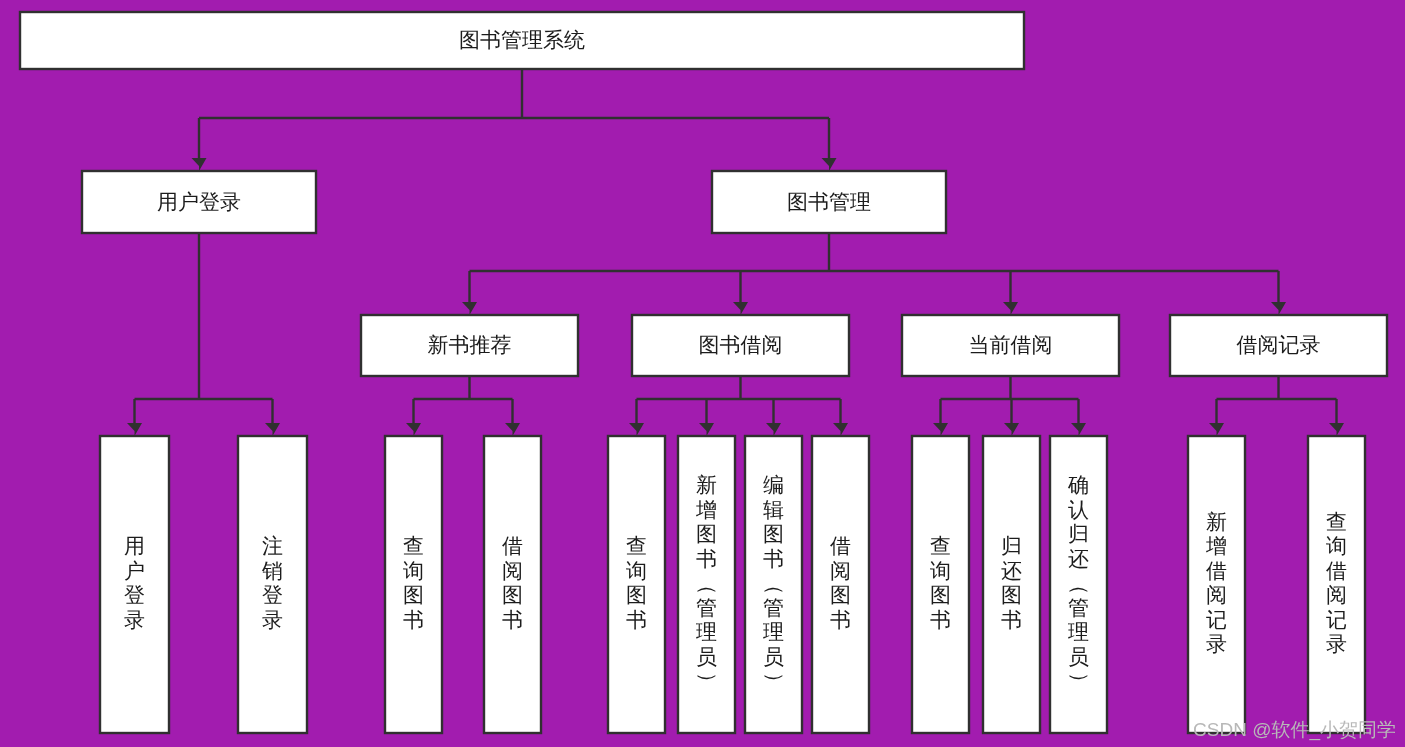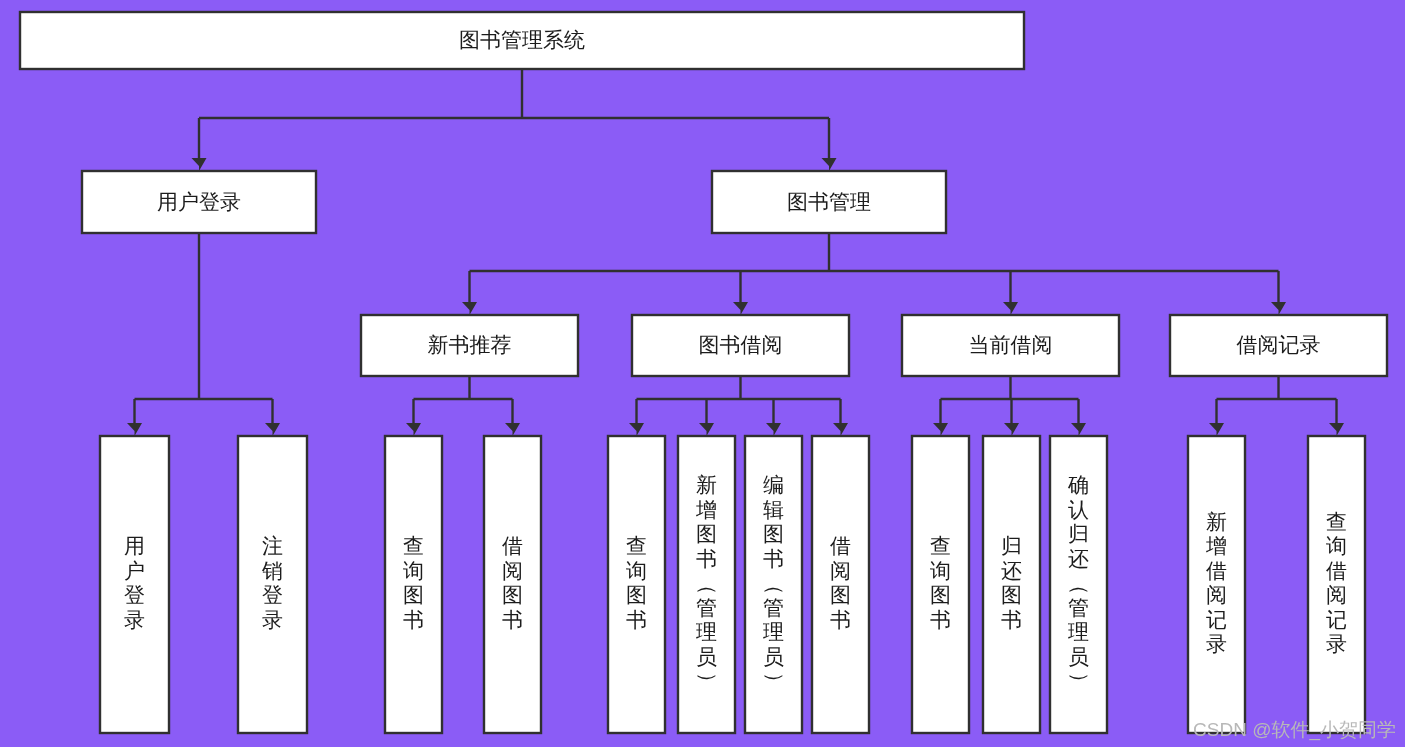--- a/index.html
+++ b/index.html
@@ -8,21 +8,21 @@
     padding: 0;
     background: #ffffff;
   }
   body {
     font-family: "Liberation Sans", "DejaVu Sans", sans-serif;
   }
   #diagram-root {
     position: relative;
     width: 1405px;
     height: 747px;
-    background: #8b5cf6;
+    background: #a21caf;
     overflow: hidden;
     text-align: center;
   }
   svg.diagram-svg {
     position: absolute;
     left: 0;
     top: 0;
     width: 1405px;
     height: 747px;
     display: block;

